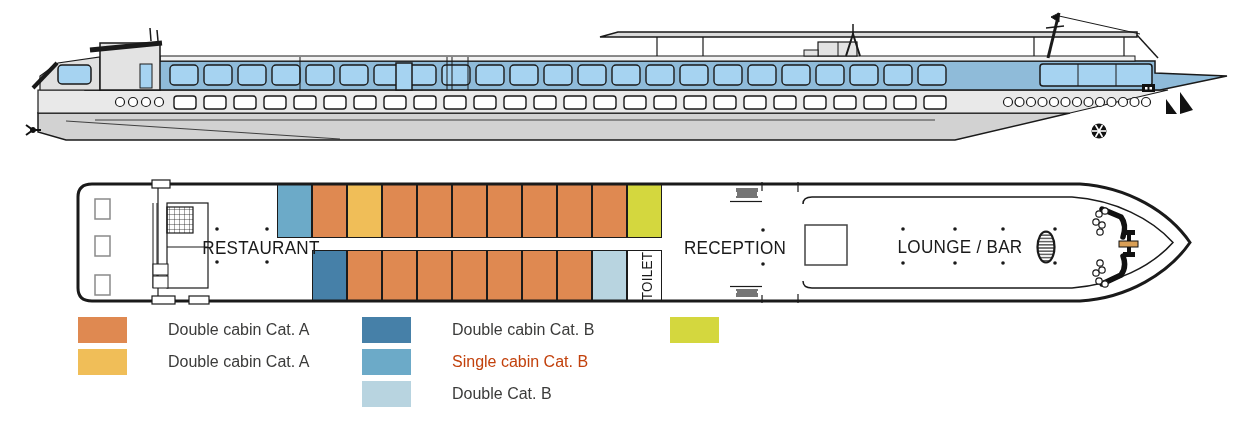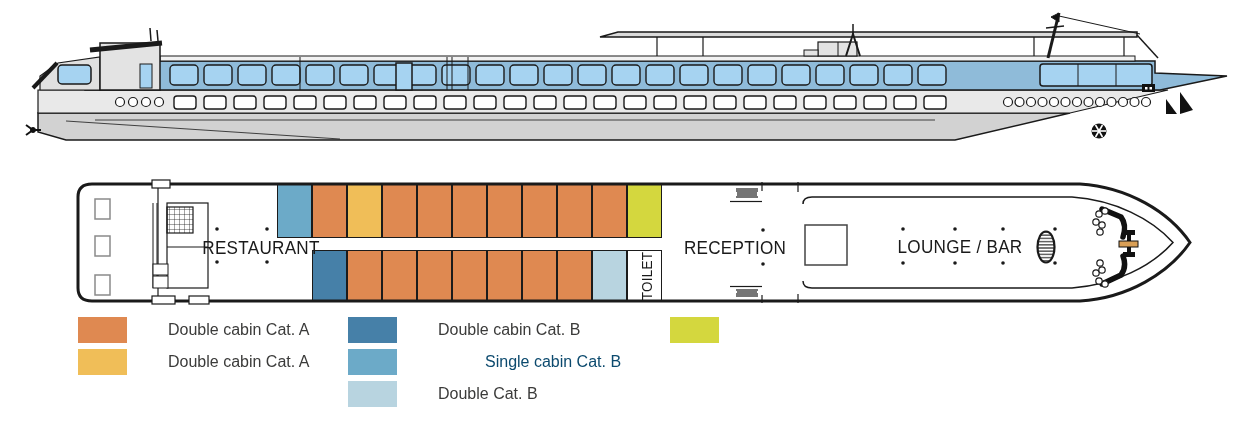--- a/index.html
+++ b/index.html
@@ -26,21 +26,21 @@
     font-size:15px;
     transform:translate(-50%,-50%) rotate(-90deg) scaleX(.9);
   }
 
   
   .legend-col{position:absolute;top:317px;z-index:4;}
   .legend-item{display:flex;align-items:center;margin-bottom:6px;height:26px;gap:32px;}
   .legend-swatch{width:49px;height:26px;flex:0 0 49px;}
   .legend-label{padding-left:9px;font-size:16px;white-space:nowrap;}
   #legend-col-0{left:78px;}
-  #legend-col-1{left:348px;}
+  #legend-col-1{left:362px;}
   #legend-col-2{left:670px;}
 </style>
 </head>
 <body>
 
 <svg id="ship-svg" width="1260" height="150" viewBox="0 0 1260 150">
   <g stroke="#1a1a1a">
 
     <polygon points="38,113 1070,113 955,140 66,140 38,132" fill="#D2D2D2" stroke-width="1.5"></polygon>
 
@@ -336,21 +336,21 @@
       <div class="legend-label" style="color: rgb(59, 59, 58);">Double cabin Cat. A</div>
     </div>
   </div>
 <div class="legend-col" id="legend-col-1">
     <div class="legend-item">
       <div class="legend-swatch" style="background: rgb(70, 128, 168);"></div>
       <div class="legend-label" style="color: rgb(59, 59, 58);">Double cabin Cat. B</div>
     </div>
     <div class="legend-item">
       <div class="legend-swatch" style="background: rgb(108, 170, 200);"></div>
-      <div class="legend-label" style="color: #0c4a6e; margin-left: 47px;">Single cabin Cat. B</div>
+      <div class="legend-label" style="color: #c2410c;">Single cabin Cat. B</div>
     </div>
     <div class="legend-item">
       <div class="legend-swatch" style="background: rgb(184, 212, 224);"></div>
       <div class="legend-label" style="color: rgb(59, 59, 58);">Double Cat. B</div>
     </div>
   </div>
 <div class="legend-col" id="legend-col-2">
     <div class="legend-item">
       <div class="legend-swatch" style="background: rgb(212, 215, 62);"></div>
     </div>

